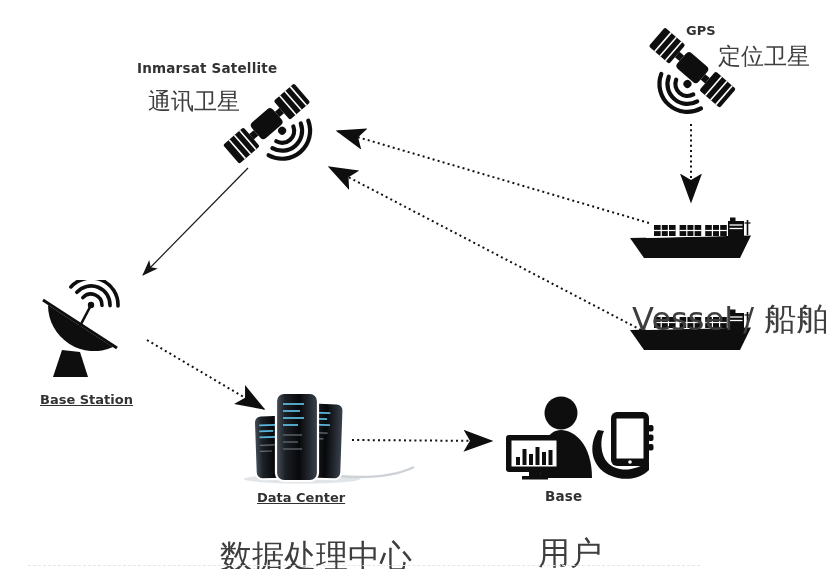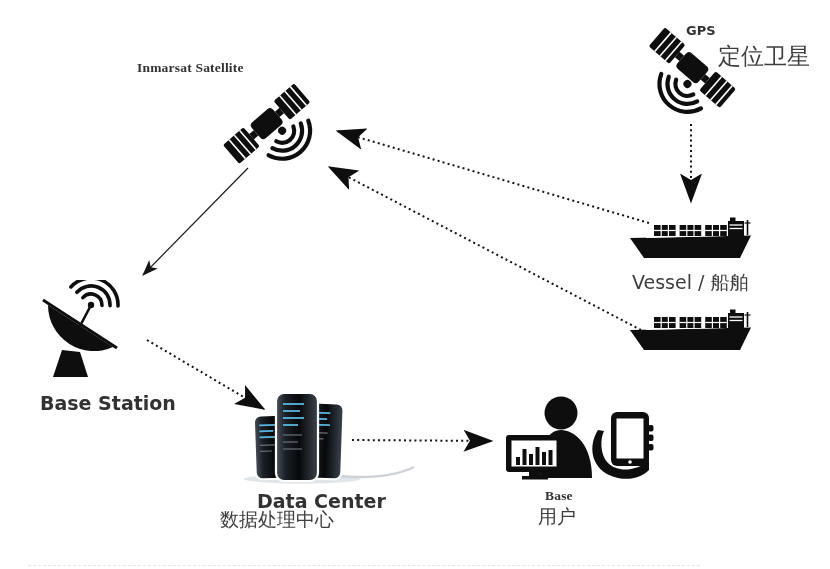--- a/index.html
+++ b/index.html
@@ -4,24 +4,24 @@
 <style>
   html,body{margin:0;padding:0;background:#ffffff;}
   #stage{
     position:relative;width:830px;height:569px;background:#ffffff;overflow:hidden;
     font-family:"DejaVu Sans",sans-serif;color:#3b3b3b;
   }
   .abs{position:absolute;}
   .lbl-en{font-weight:bold;color:#323232;white-space:nowrap;}
   .lbl-zh{color:#3e3e3e;white-space:nowrap;}
   .f13{font-size:13px;}
-  .f14{font-size:13.5px;letter-spacing:.2px;font-family:Liberation Serif, serif;}
-  .f15{font-size:19px;}
+  .f14{font-size:13.5px;letter-spacing:.2px;}
+  .f15{font-size:13px;text-decoration:underline;}
   .f23{font-size:23px;font-family:Liberation Serif, serif;}
-  .f24{font-size:19px;}
+  .f24{font-size:32px;margin-top:28px;}
   #bottom-hint{position:absolute;left:28px;top:565px;width:672px;border-top:1px dashed #e6e6e6;}
   svg{display:block;}
 </style>
 </head>
 <body>
 
 <div id="stage">
 
   <svg class="abs" style="left:0;top:0" width="830" height="569" viewBox="0 0 830 569">
     <defs>
@@ -238,20 +238,21 @@
       <rect x="102" y="0.5" width="5.5" height="4"></rect>
       <line x1="119.5" y1="3" x2="119.5" y2="18" stroke="#0e0e0e" stroke-width="1.6"></line>
       <line x1="116.5" y1="6" x2="122.5" y2="6" stroke="#0e0e0e" stroke-width="1.2"></line>
     </g>
   </svg>
 
   <div class="abs lbl-en f13" style="left:686px;top:23px">GPS</div>
   <div class="abs lbl-zh f23" style="left:718px;top:41px">定位卫星</div>
 
   <div class="abs lbl-en f14" style="left:137px;top:60px">Inmarsat Satellite</div>
+  <div class="abs lbl-zh f23" style="left:148px;top:86px">通讯卫星</div>
 
   <div class="abs lbl-en f15" style="left:40px;top:392px">Base Station</div>
 
   <div class="abs lbl-en f15" style="left:257px;top:490px">Data Center</div>
   <div class="abs lbl-zh f24" style="left:220px;top:507px">数据处理中心</div>
 
   <div class="abs lbl-en f14" style="left:545px;top:488px">Base</div>
   <div class="abs lbl-zh f24" style="left:538px;top:504px">用户</div>
 
   <div class="abs lbl-zh f24" style="left:632px;top:270px">Vessel / 船舶</div>

